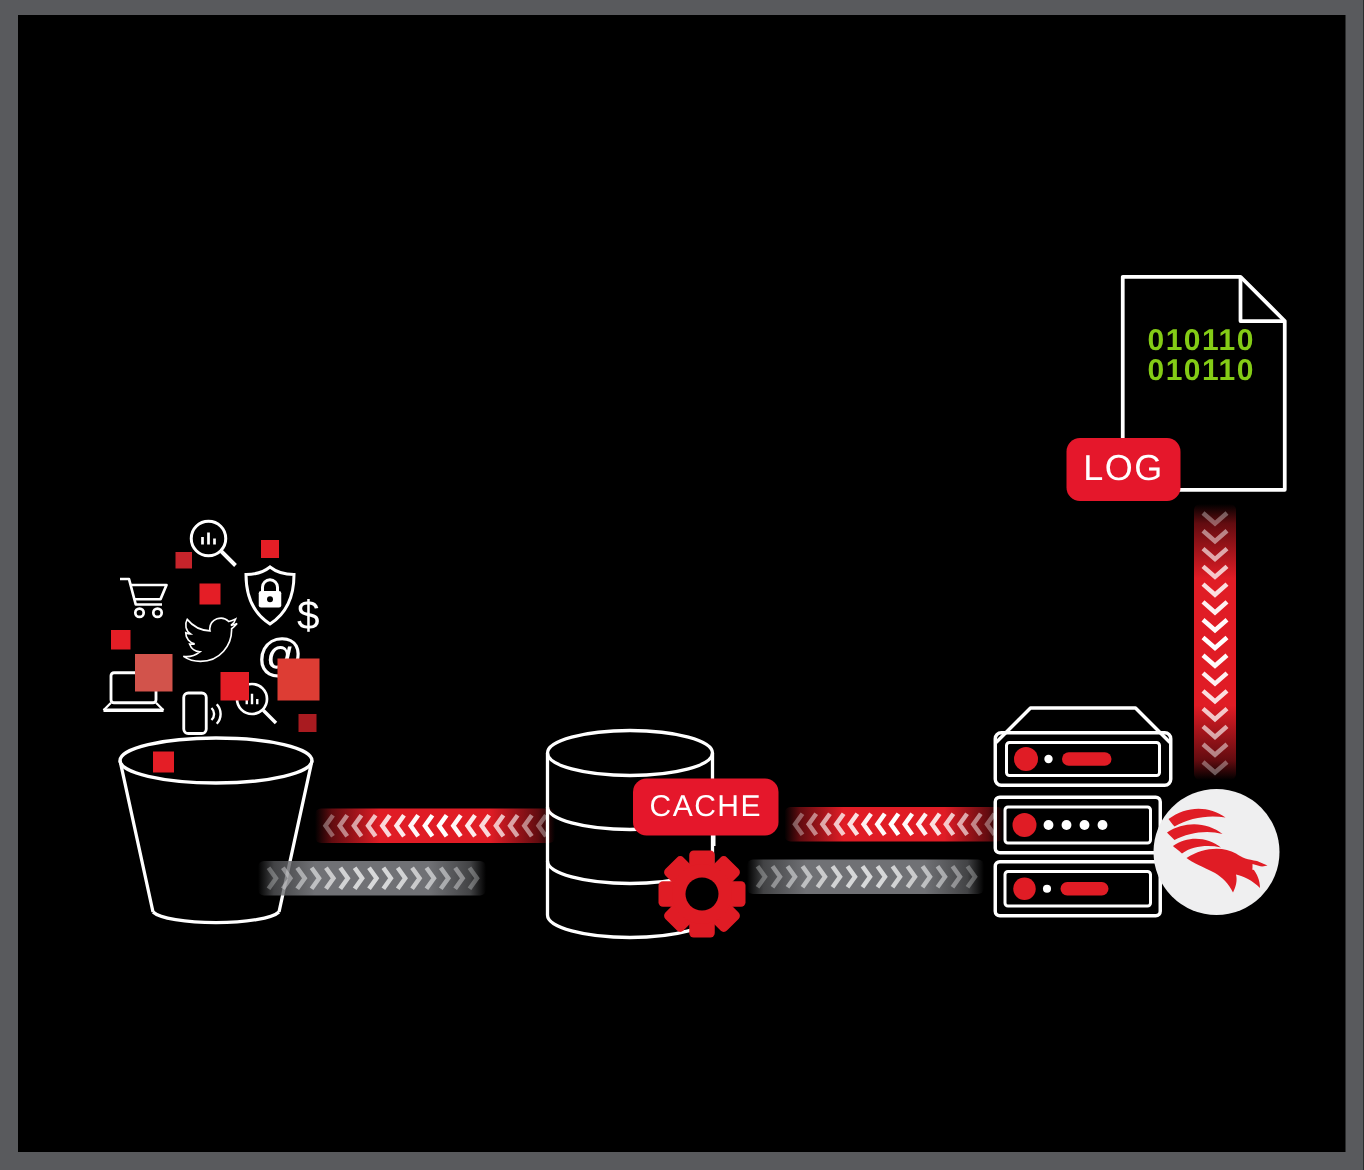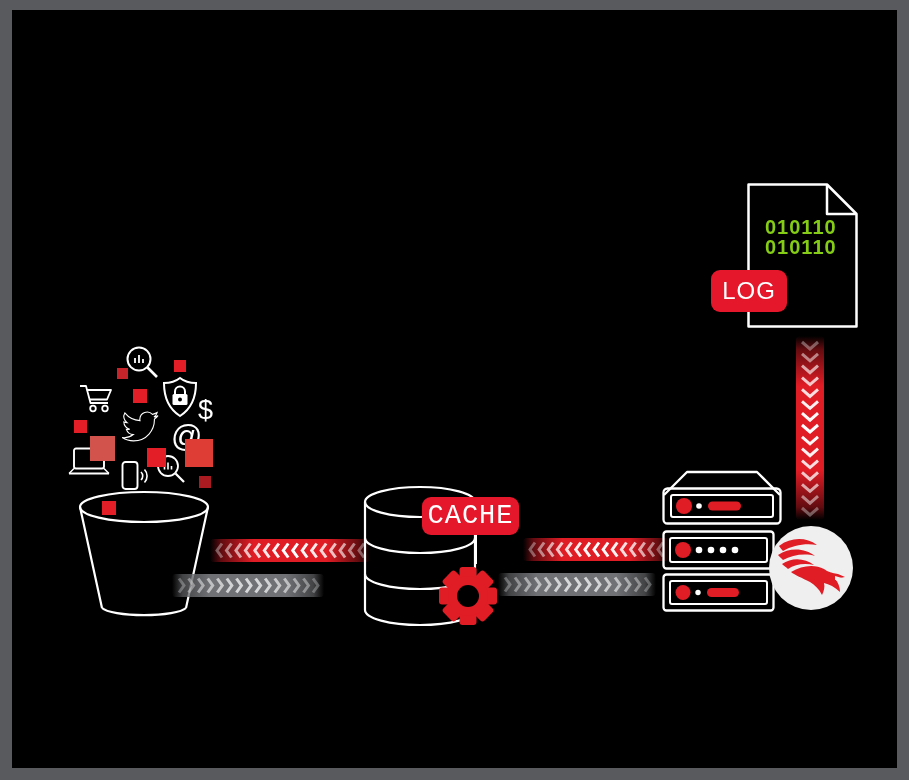--- a/index.html
+++ b/index.html
@@ -17,24 +17,24 @@
   
   .z1{z-index:1}.z3{z-index:3}.z5{z-index:5}
   
   .band{position:absolute;z-index:2;border-radius:4px;}
   .band.red.h{background:linear-gradient(90deg,rgba(200,25,32,0),rgba(150,18,24,.65) 7%,#e01c25 27%,#e01c25 73%,rgba(150,18,24,.65) 93%,rgba(200,25,32,0));}
   .band.gray.h{background:linear-gradient(90deg,rgba(95,96,99,0),rgba(95,96,99,.7) 7%,#707175 25%,#707175 75%,rgba(95,96,99,.7) 93%,rgba(95,96,99,0));}
   .band.red.v{background:linear-gradient(180deg,rgba(200,25,32,0),rgba(150,18,24,.65) 7%,#e01c25 27%,#e01c25 73%,rgba(150,18,24,.65) 93%,rgba(200,25,32,0));}
   
   .badge{
     position:absolute;z-index:5;display:flex;align-items:center;justify-content:center;
-    border-radius:9px;color:#fff;letter-spacing:1px;
+    border-radius:9px;color:#fff;letter-spacing:1px;margin-top:22px;
   }
   #log-badge{left:699px;top:260px;width:76px;height:42px;font-size:24px;}
-  #cache-badge{left:410px;top:487px;width:97px;height:38px;font-size:27px;font-family:Liberation Mono, monospace;}
+  #cache-badge{left:410px;top:487px;width:97px;height:38px;font-size:20px;}
   #cache-line{left:463px;top:524px;width:2px;height:30px;background:#fff;z-index:4;}
   
   #log-doc{left:735px;top:173px;width:111px;height:145px;z-index:3;}
   #binary{
     position:absolute;left:753px;top:207px;z-index:3;
     font-weight:bold;font-size:20px;line-height:20px;letter-spacing:1px;color:#84cc16;
   }
   
   #falcon-circle{
     left:757px;top:516px;width:84px;height:84px;border-radius:50%;

